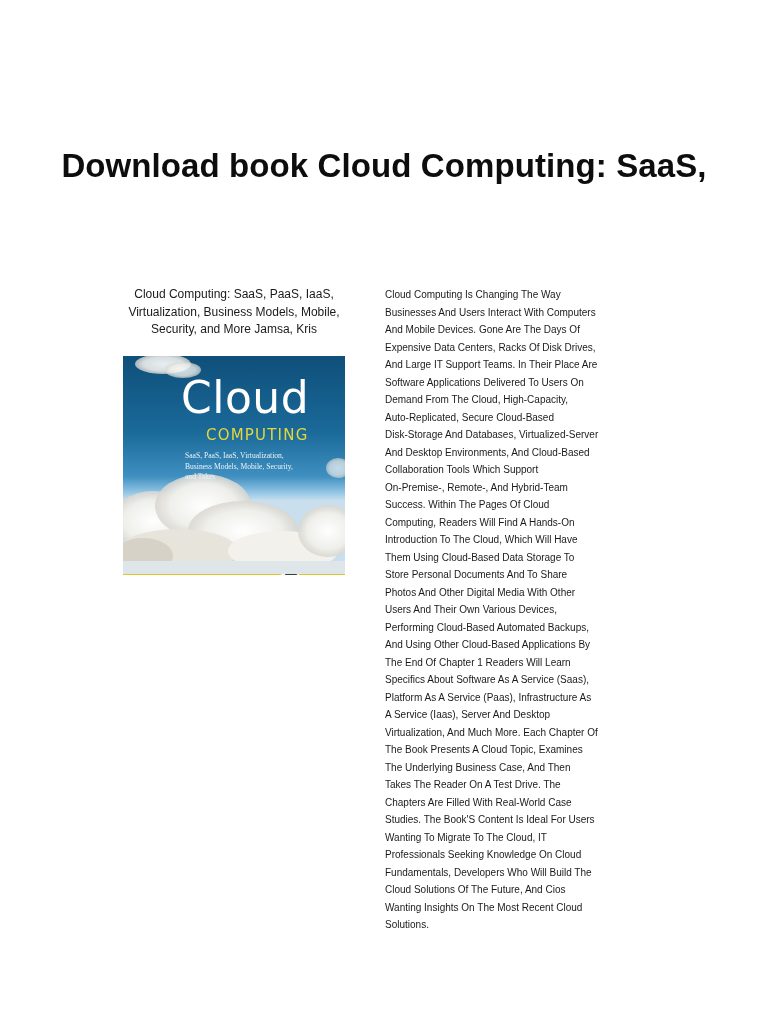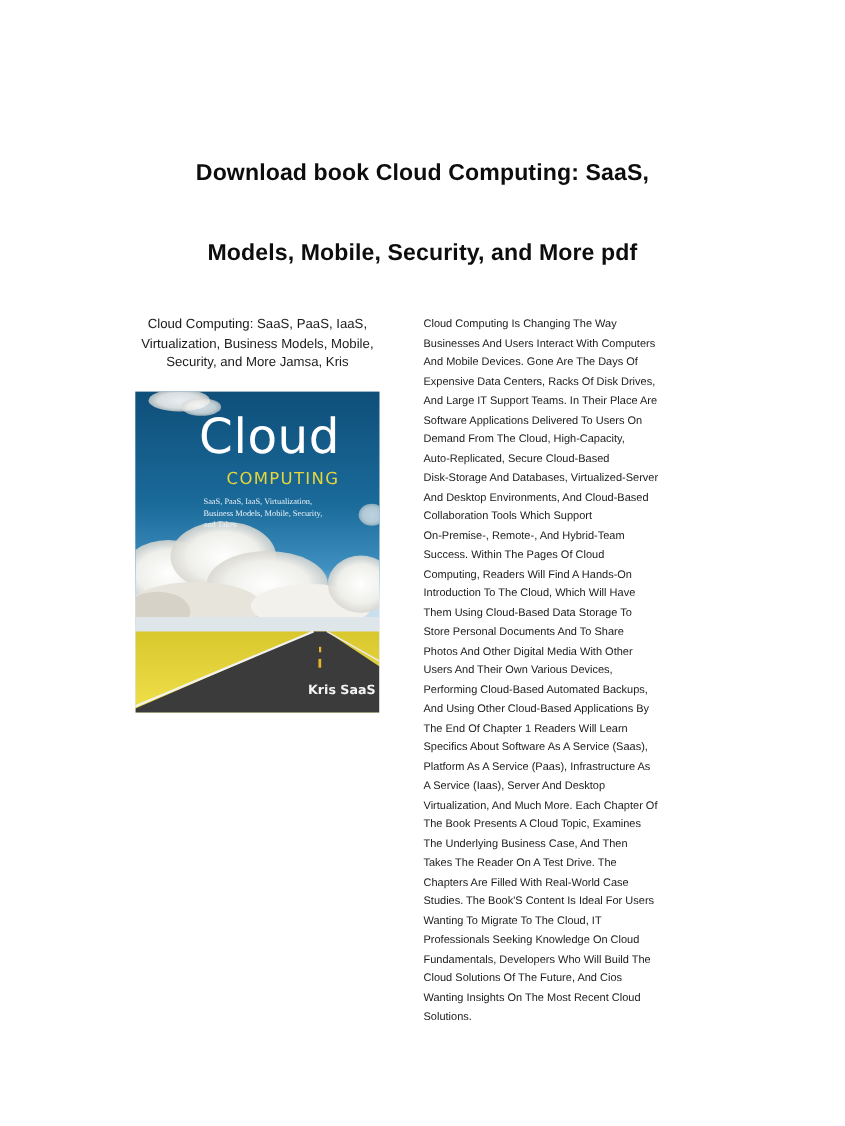--- a/index.html
+++ b/index.html
@@ -16,41 +16,41 @@
       color: #111111;
     }
     .page-title {
       position: absolute;
       left: 60px;
       top: 126px;
       width: 648px;
       text-align: center;
       font-family: "Liberation Sans", sans-serif;
       font-weight: bold;
-      font-size: 21px;
+      font-size: 33px;
       line-height: 36px;
       color: #0d0d0d;
       letter-spacing: 0.1px;
     }
     .book-caption {
       position: absolute;
       left: 100px;
       top: 286px;
       width: 268px;
       text-align: center;
       font-size: 12px;
       line-height: 17.5px;
       color: #1a1a1a;
     }
     .cover {
       position: absolute;
       left: 123px;
       top: 356px;
       width: 222px;
-      height: 292px;
+      height: 219px;
       overflow: hidden;
       background: linear-gradient(180deg, #0f4f7a 0%, #1a6a9a 35%, #3f8fc0 55%, #8fc3e3 62%, #c9dfee 66%);
     }
     .cover svg {
       position: absolute;
       left: 0;
       top: 0;
       width: 222px;
       height: 292px;
     }
@@ -109,21 +109,20 @@
       margin: 0;
       white-space: pre-line;
     }
   </style>
 </head>
 <body>
 
 <h1 class="page-title">
   <span>Download book Cloud Computing: SaaS,</span><br>
   <br>
-  <span>Models, Mobile, Security, and More pdf</span>
 </h1>
 
 <div class="book-caption">
   <span>Cloud Computing: SaaS, PaaS, IaaS,</span><br>
   <span>Virtualization, Business Models, Mobile,</span><br>
   <span>Security, and More Jamsa, Kris</span>
 </div>
 
 <div class="cover">
   <svg viewBox="0 0 222 292" xmlns="http://www.w3.org/2000/svg">

